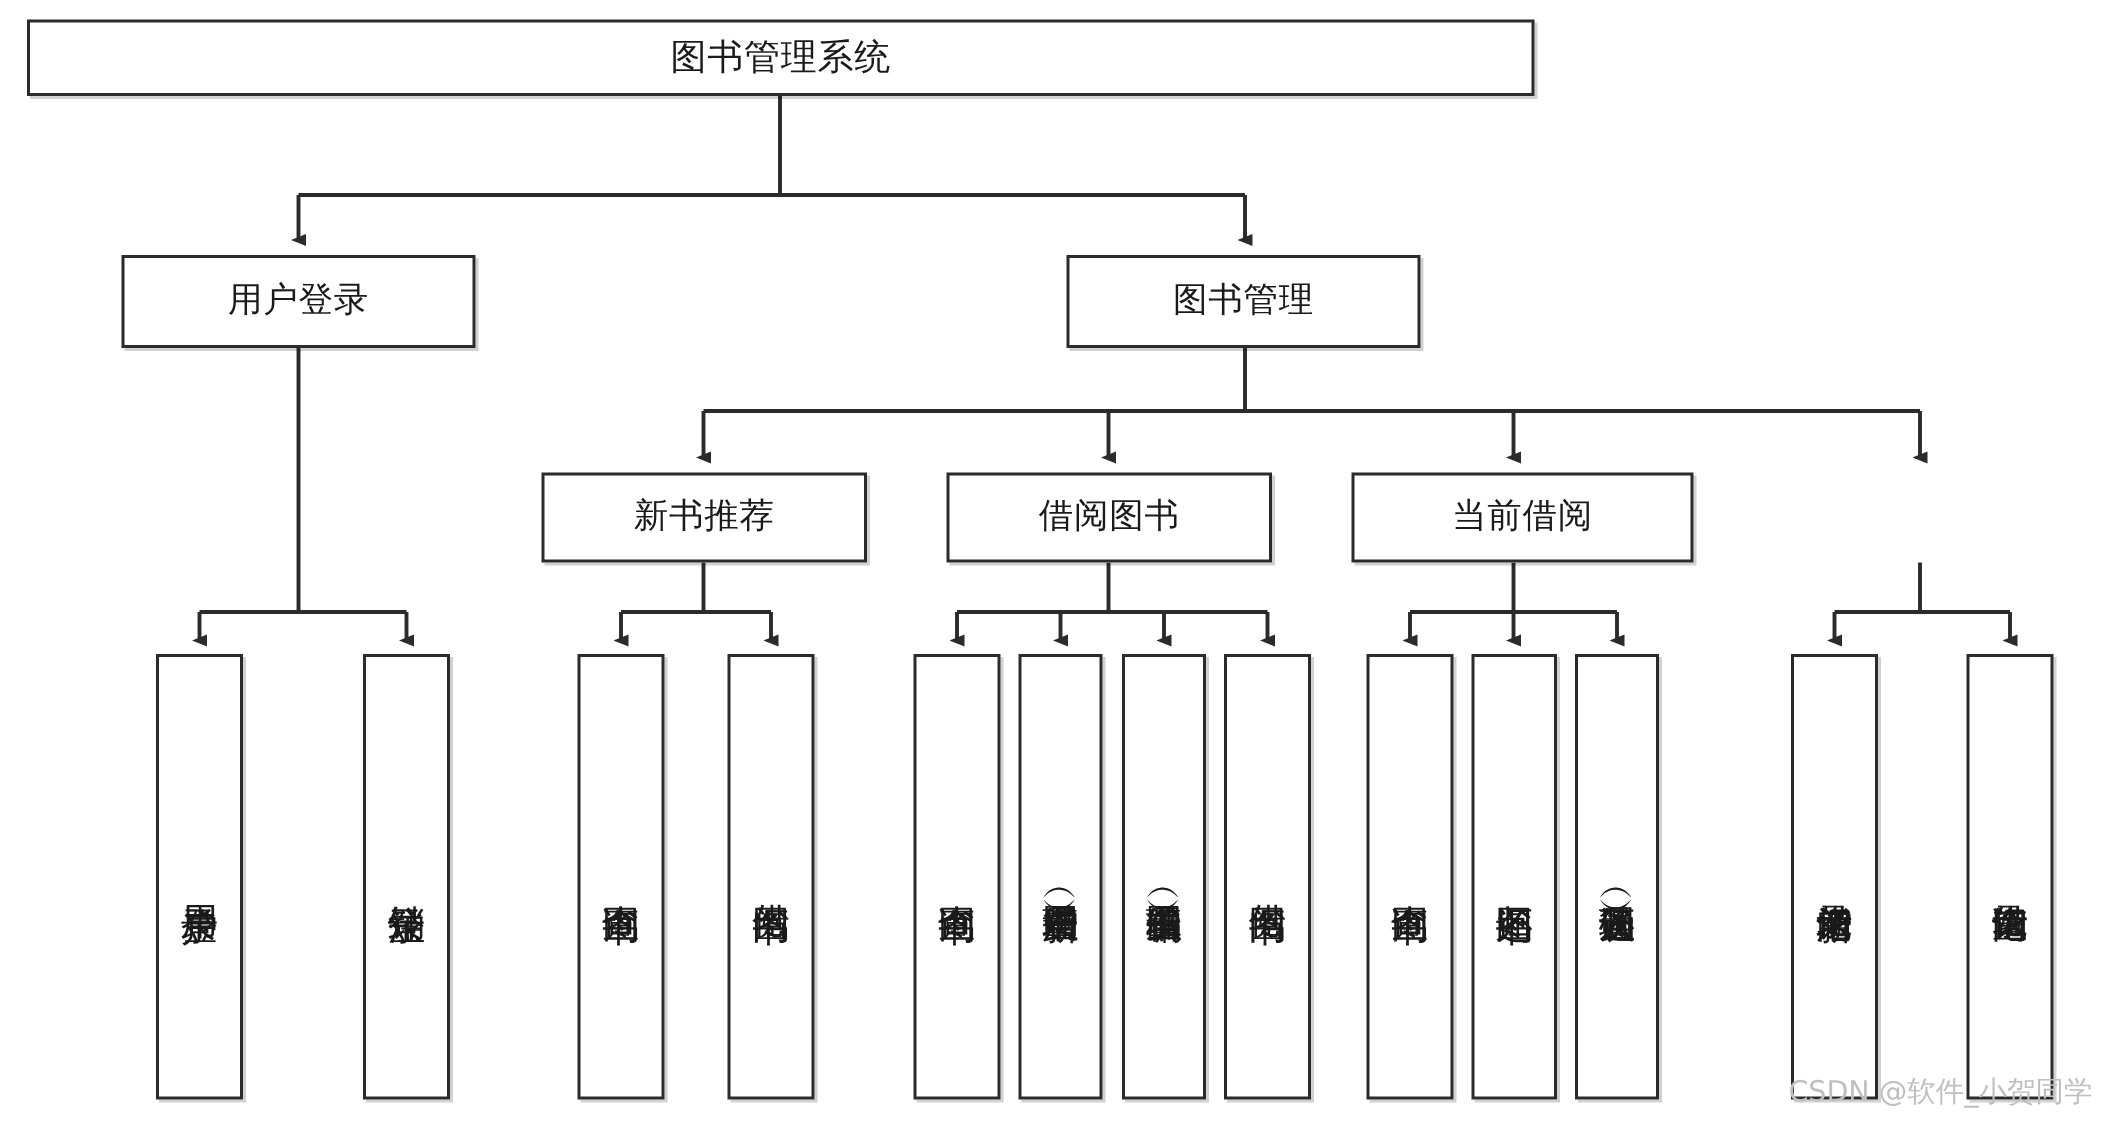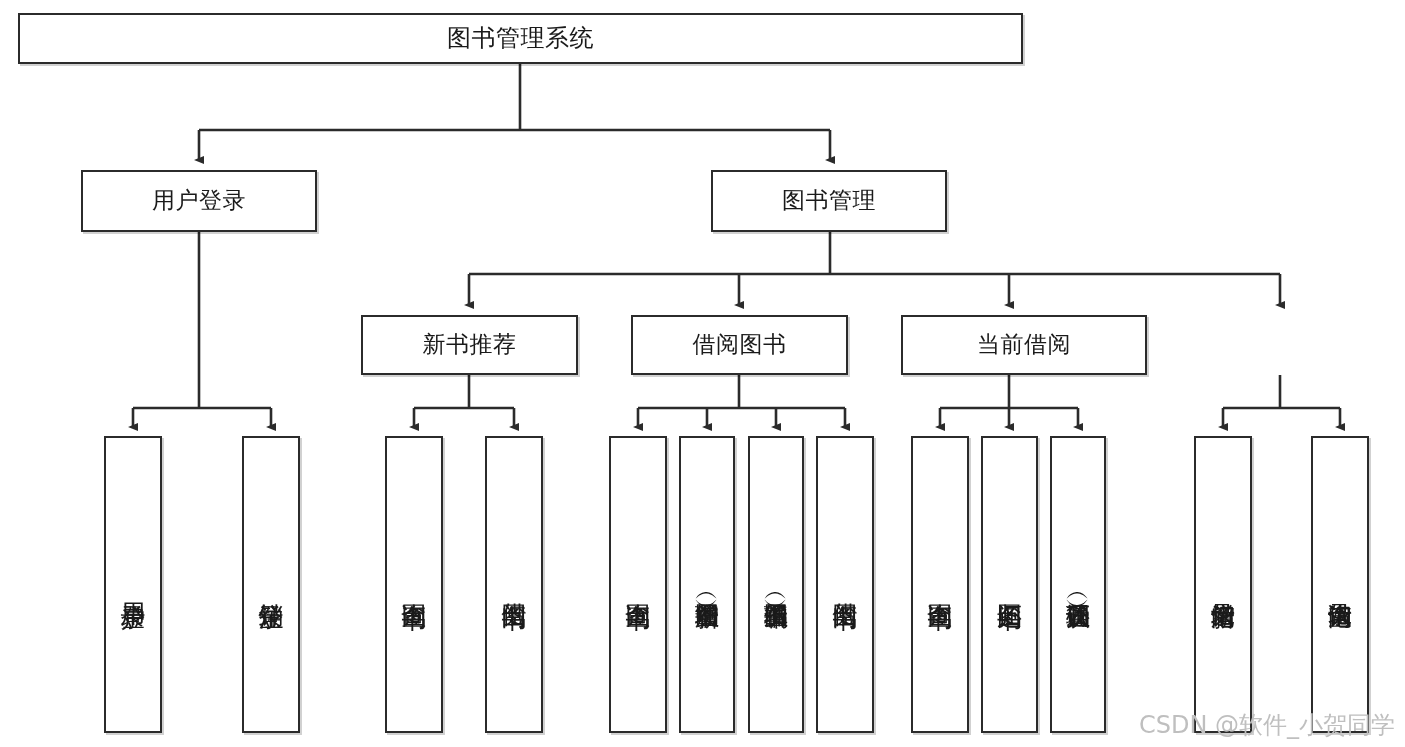--- a/index.html
+++ b/index.html
@@ -65,21 +65,21 @@
   }
   .node.vert.tight .label {
     font-size: 24px;
     line-height: 1.0;
     letter-spacing: 0px;
   }
   .watermark {
     position: absolute;
     right: 10px;
     bottom: 6px;
-    font-size: 24px;
+    font-size: 19px;
     color: #bfbfbf;
     white-space: nowrap;
     font-family: "DejaVu Sans", "Liberation Sans", sans-serif;
   }
 </style>
 </head>
 <body>
 
 <div id="canvas">
 
@@ -143,21 +143,21 @@
   <div class="node horiz" style="left:361px; top:315px; width:217px; height:60px;">
     <span class="label">新书推荐</span>
   </div>
 
   <div class="node horiz" style="left:711px; top:170px; width:236px; height:62px;">
     <span class="label">图书管理</span>
   </div>
   <div class="node horiz" style="left:631px; top:315px; width:217px; height:60px;">
     <span class="label">借阅图书</span>
   </div>
-  <div class="node horiz" style="left:901px; top:315px; width:246px; height:60px;">
+  <div class="node horiz" style="left:901px; top:315px; width:228px; height:60px;">
     <span class="label">当前借阅</span>
   </div>
 
   <div class="node vert" style="left:104px; top:436px; width:58px; height:297px;">
     <span class="label">用户登录</span>
   </div>
   <div class="node vert" style="left:242px; top:436px; width:58px; height:297px;">
     <span class="label">注销登录</span>
   </div>
 

